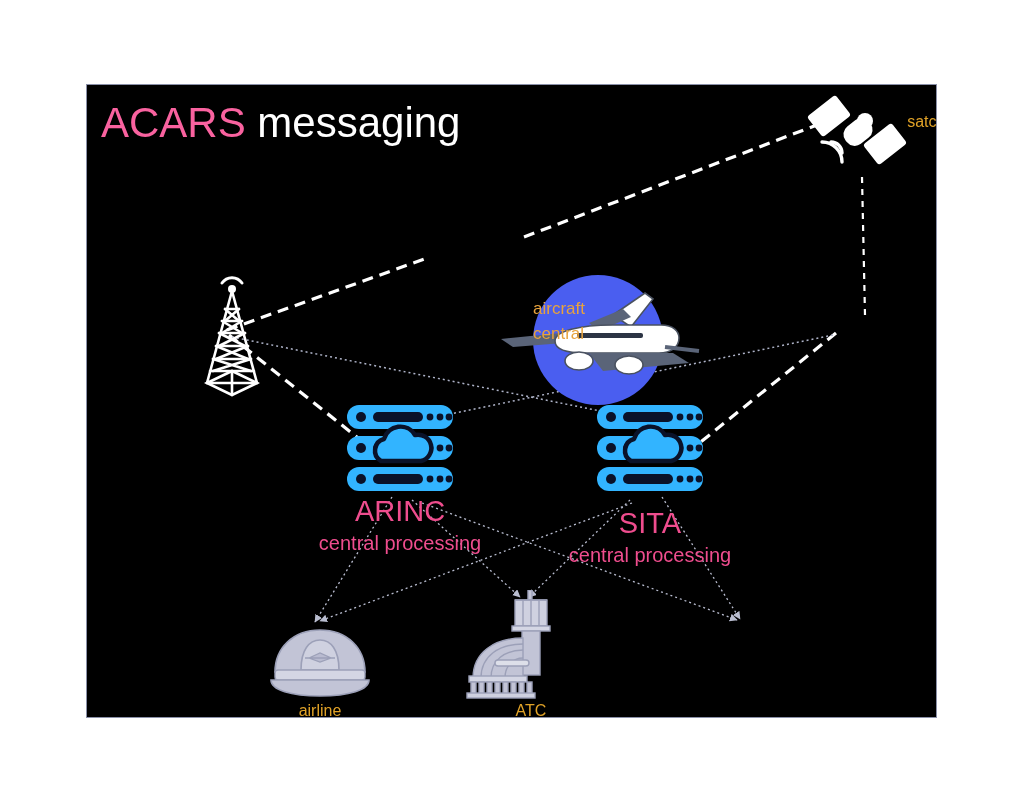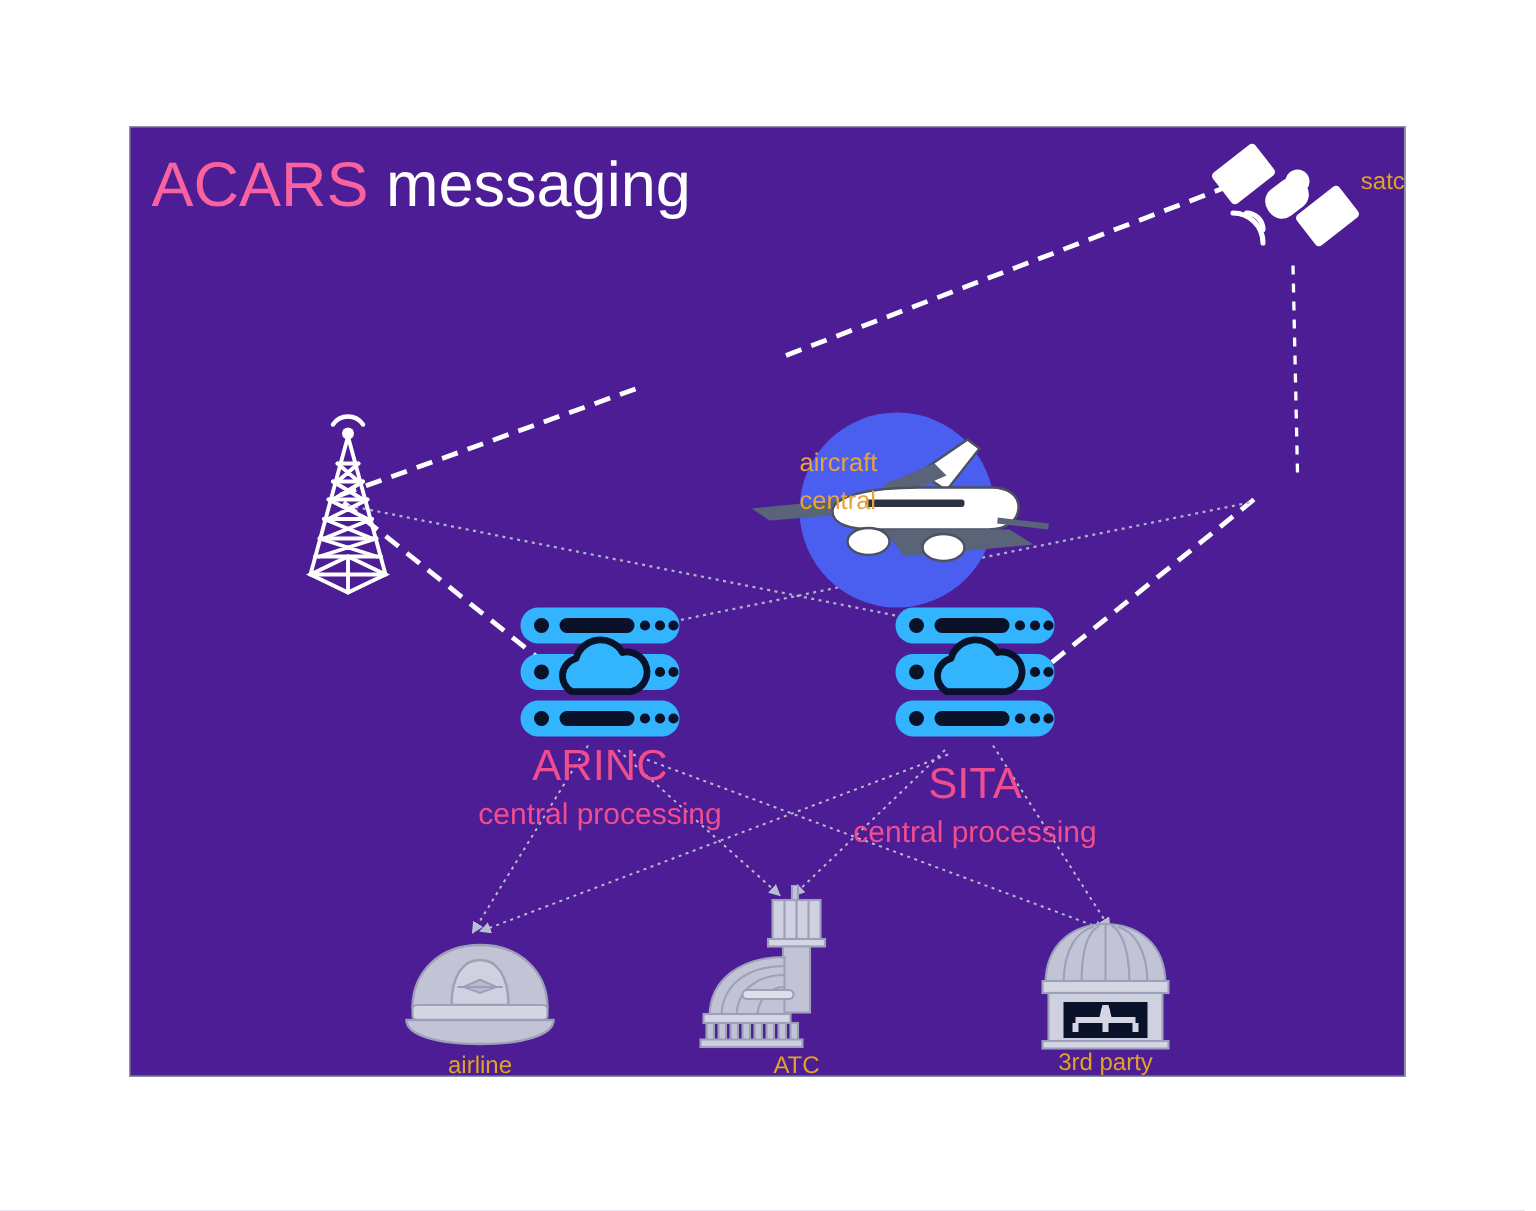--- a/index.html
+++ b/index.html
@@ -2,21 +2,21 @@
 <html><head>
 <meta charset="utf-8">
 <style>
   html,body{margin:0;padding:0;background:#ffffff;}
   body{width:1024px;height:807px;font-family:"Liberation Sans",sans-serif;overflow:hidden;}
 
   #stage{position:relative;width:1024px;height:807px;background:#ffffff;}
 
   #panel{
     position:absolute;left:86px;top:84px;width:851px;height:634px;
-    background:#4c1d95;border:1px solid #8a90a8;box-sizing:border-box;overflow:hidden;
+    background:#000000;border:1px solid #8a90a8;box-sizing:border-box;overflow:hidden;
   }
 
   
   #title{
     position:absolute;left:14px;top:17px;font-size:42px;letter-spacing:0px;
     white-space:nowrap;line-height:1;
   }
   #title .acars{color:#f9629f;}
   #title .msg{color:#ffffff;}
 
@@ -238,36 +238,15 @@
               <rect x="46" y="92" width="5" height="12"></rect>
             <rect x="54" y="92" width="5" height="12"></rect>
               <rect x="62" y="92" width="5" height="12"></rect>
           </g>
           <rect x="2" y="103" width="68" height="5" fill="#cfd1e0"></rect>
         </g>
       </svg>
       <div class="nlabel lbl-gold" style="left:66px;top:112px;">ATC</div>
     </div>
 
-    <div class="node" id="thirdparty" style="left:600px;top:527px;width:100px;height:88px;">
-      <svg class="svgicon" width="100" height="88" viewBox="0 0 100 88">
-        <g stroke="#9ca0b8" stroke-width="1.4">
-          <path d="M10 44 C10 16 30 4 50 4 C70 4 90 16 90 44 Z" fill="#c2c4d6"></path>
-          <path d="M22 44 C22 20 32 8 42 6 M34 44 C34 18 40 8 46 5 M50 44 L50 4 M66 44 C66 20 60 8 54 5 M78 44 C78 20 68 8 58 6" fill="none"></path>
-          <rect x="8" y="42" width="84" height="8" fill="#d4d6e4"></rect>
-          <rect x="12" y="50" width="76" height="34" fill="#cfd1e0"></rect>
-          <rect x="22" y="56" width="56" height="24" fill="#0a1229" stroke="none"></rect>
-          <g fill="#d4d6e4" stroke="none">
-            <path d="M48 58 L52 58 L54 66 L46 66 Z"></path>
-            <path d="M30 66 L70 66 L70 70 L30 70 Z"></path>
-            <path d="M28 70 L32 70 L32 76 L28 76 Z"></path>
-            <path d="M68 70 L72 70 L72 76 L68 76 Z"></path>
-            <path d="M48 66 L52 66 L52 76 L48 76 Z"></path>
-            <circle cx="50" cy="62" r="3"></circle>
-          </g>
-          <rect x="8" y="82" width="84" height="5" fill="#d4d6e4"></rect>
-        </g>
-      </svg>
-      <div class="nlabel lbl-gold" style="left:50px;top:88px;">3rd party</div>
-    </div>
 
   </div>
 </div>
 
 </body></html>

